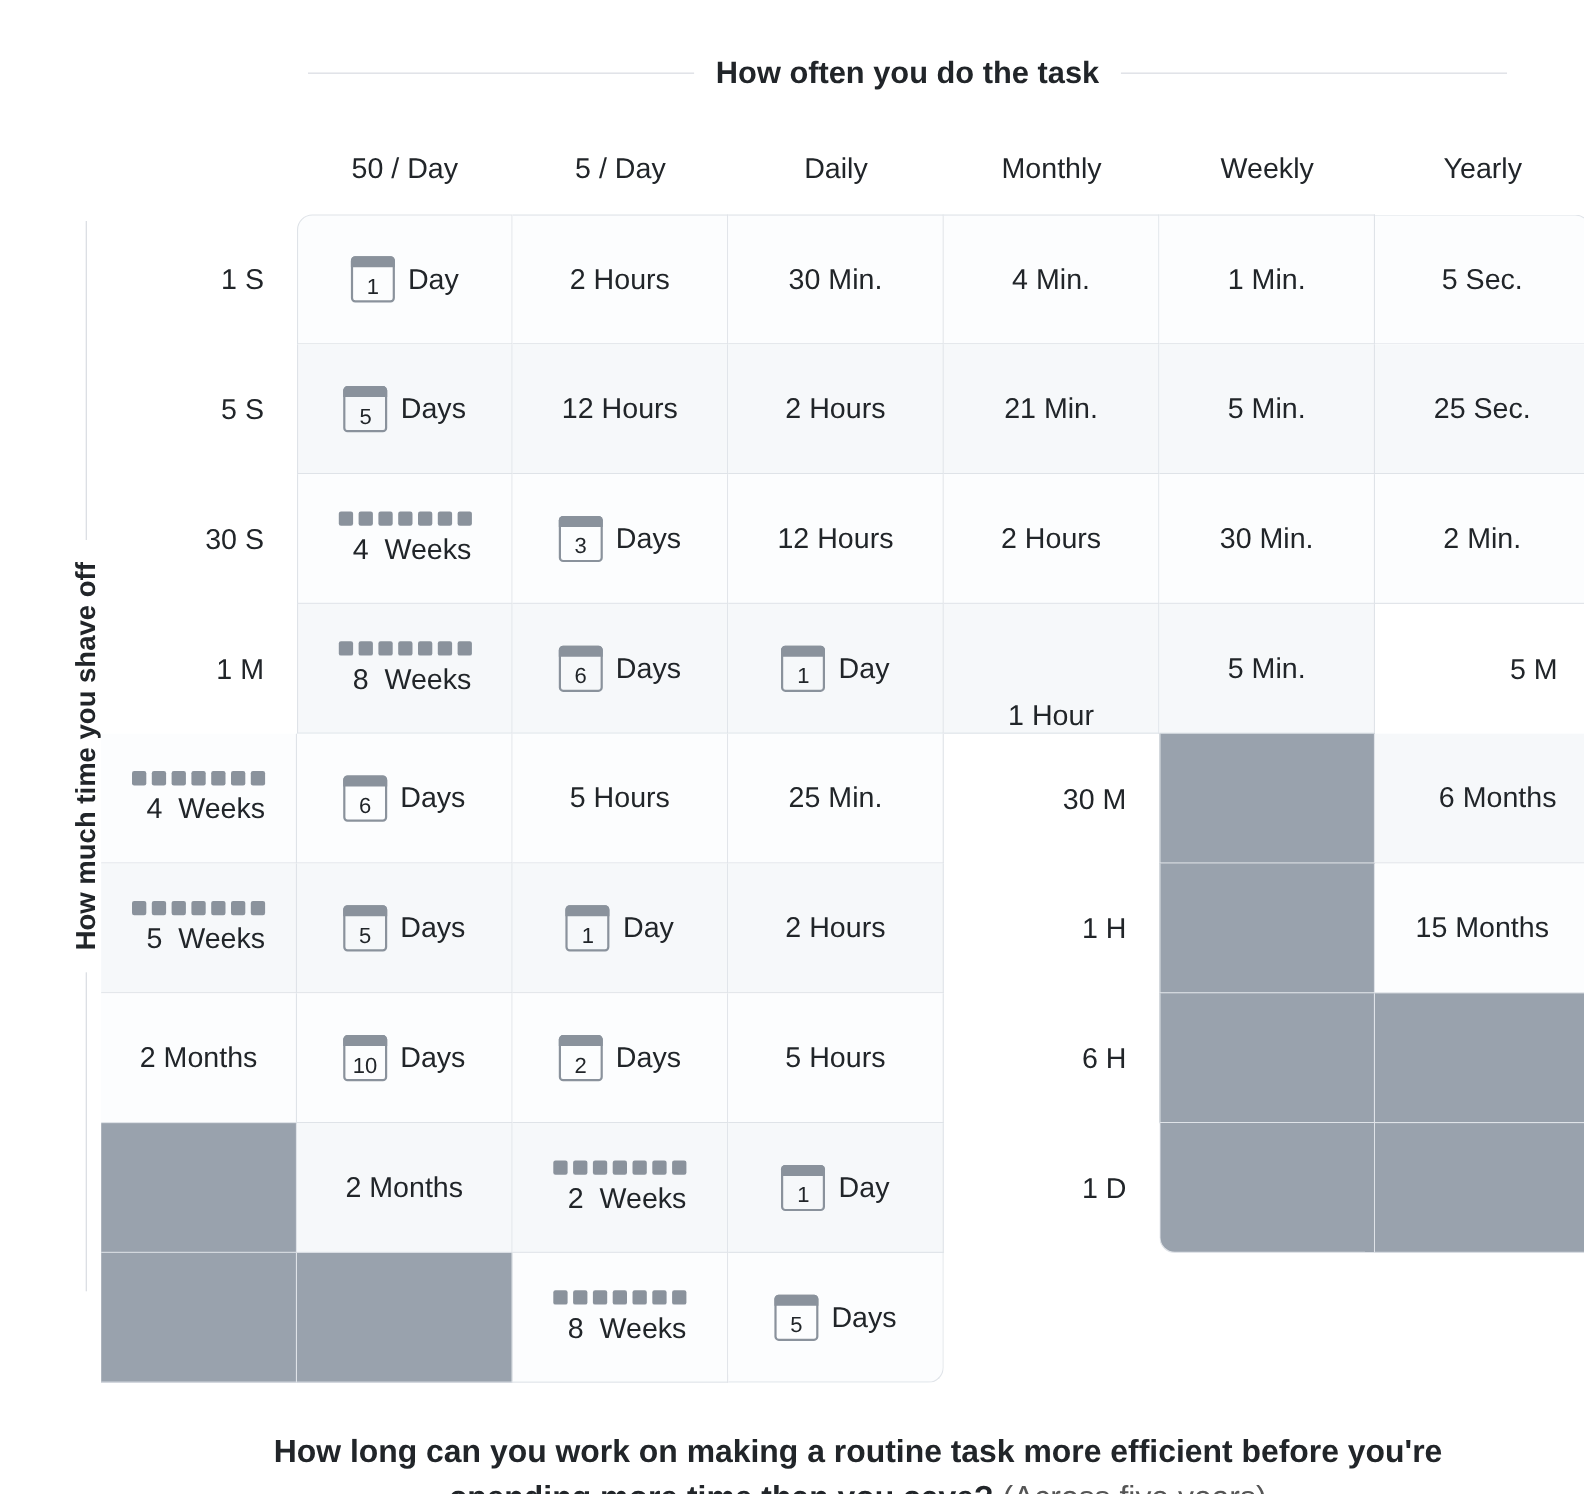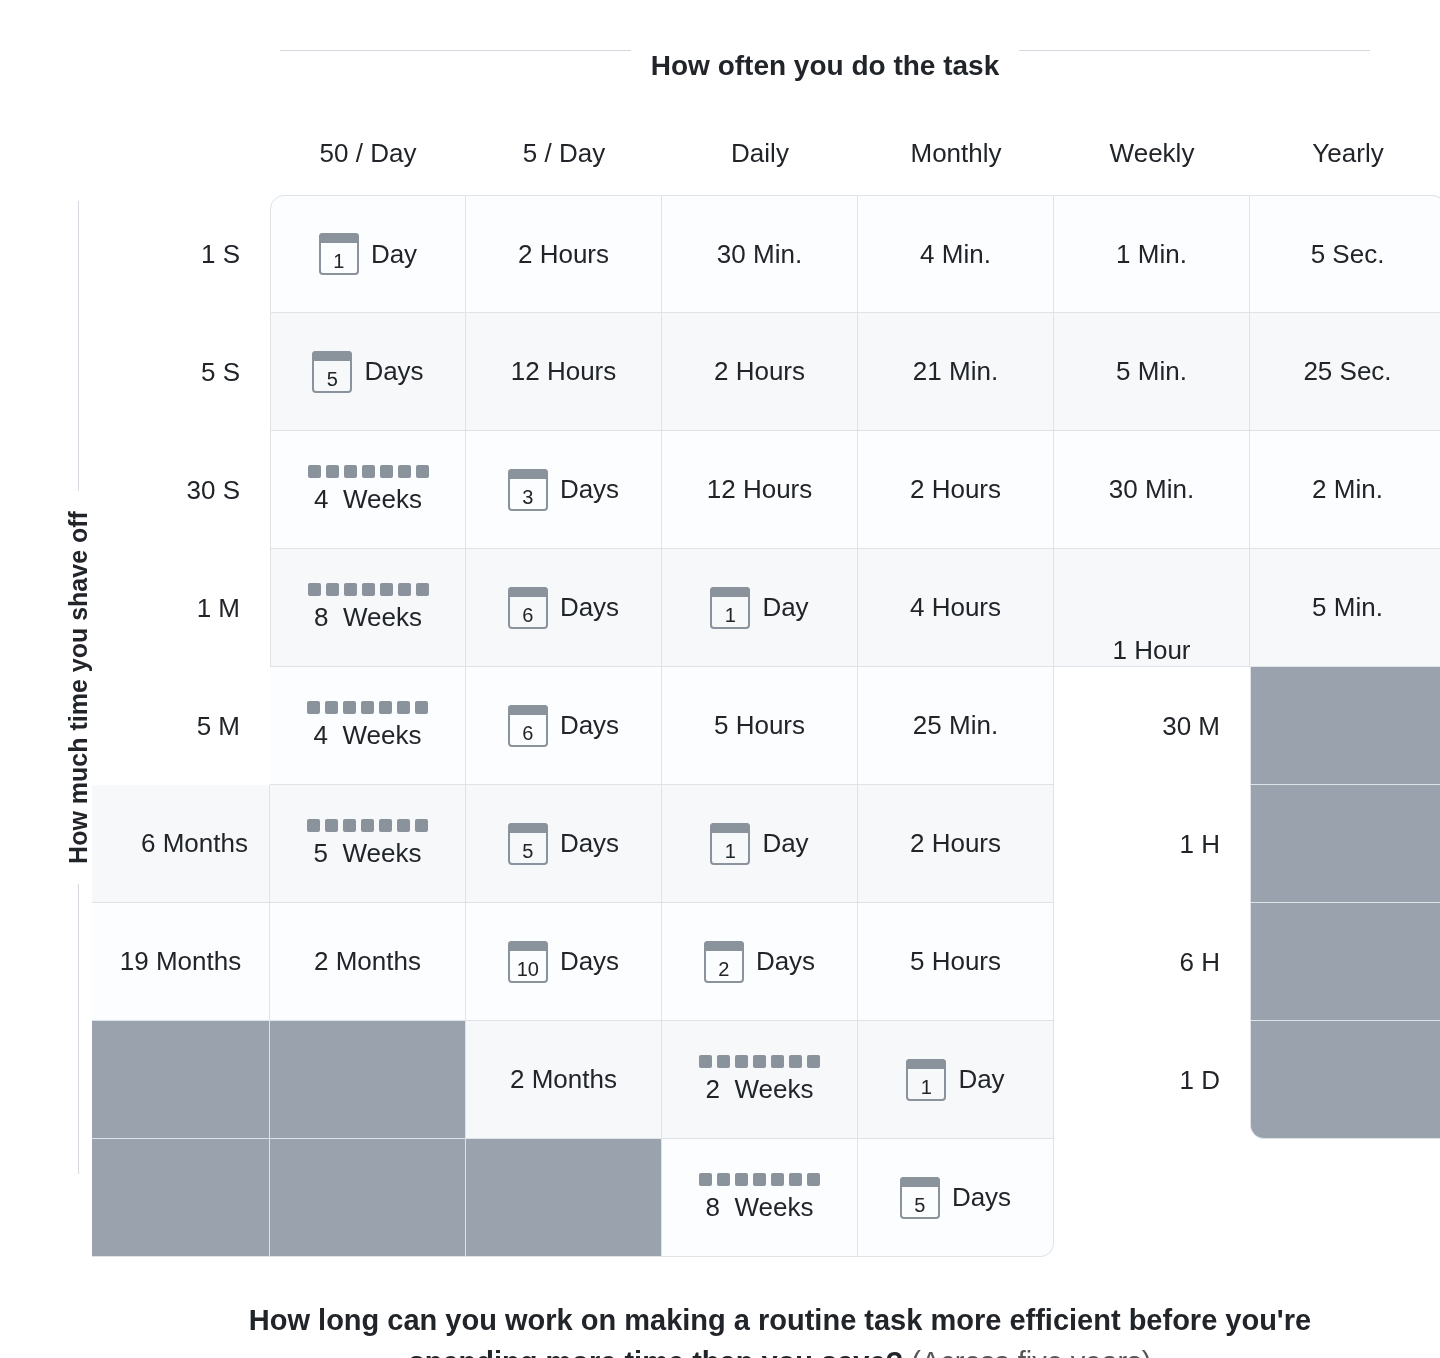--- a/index.html
+++ b/index.html
@@ -20,20 +20,21 @@
     color: var(--text);
   }
   .wrap {
     width: 1440px;
     padding: 50px 40px 40px 40px;
   }
 
   
   .top-title {
     display: flex;
+    align-items: center;
     gap: 20px;
     margin-left: 240px;
     margin-right: 30px;
     margin-bottom: 36px;
   }
   .top-title .rule {
     flex: 1;
     height: 1px;
     background: var(--border);
   }
@@ -148,21 +149,21 @@
   }
   .cal .n {
     font-size: 20px;
     line-height: 1;
     color: var(--text);
     position: relative;
   }
   .weeks {
     display: flex;
     flex-direction: column;
-    align-items: center;
+    align-items: flex-end;
     gap: 6px;
   }
   .dots {
     display: flex;
     gap: 5px;
   }
   .dots i {
     width: 13px;
     height: 13px;
     background: var(--icon-grey);
@@ -316,23 +317,20 @@
           <span class="txt">Days</span>
         </div>
         <div class="cell" style="background: var(--row-alt);">
           <span class="ic">
             <span class="cal">
               <span class="n">1</span>
             </span>
           </span>
           <span class="txt">Day</span>
         </div>
-        <div class="cell" style="background: var(--row-alt);">
-          <span class="txt">4 Hours</span>
-        </div>
         <div class="cell" style="background: var(--row-alt); align-items: flex-end;">
           <span class="txt">1 Hour</span>
         </div>
         <div class="cell" style="background: var(--row-alt);">
           <span class="txt">5 Min.</span>
         </div>
         <div class="row-head">5 M</div>
         <div class="cell">
           <span class="weeks">
             <span class="dots">
@@ -395,21 +393,21 @@
             </span>
           </span>
           <span class="txt">Day</span>
         </div>
         <div class="cell" style="background: var(--row-alt);">
           <span class="txt">2 Hours</span>
         </div>
         <div class="row-head">1 H</div>
         <div class="cell first-col blank"></div>
         <div class="cell">
-          <span class="txt">19 Months</span>
+          <span class="txt">15 Months</span>
         </div>
         <div class="cell">
           <span class="txt">2 Months</span>
         </div>
         <div class="cell">
           <span class="ic">
             <span class="cal">
               <span class="n">10</span>
             </span>
           </span>

